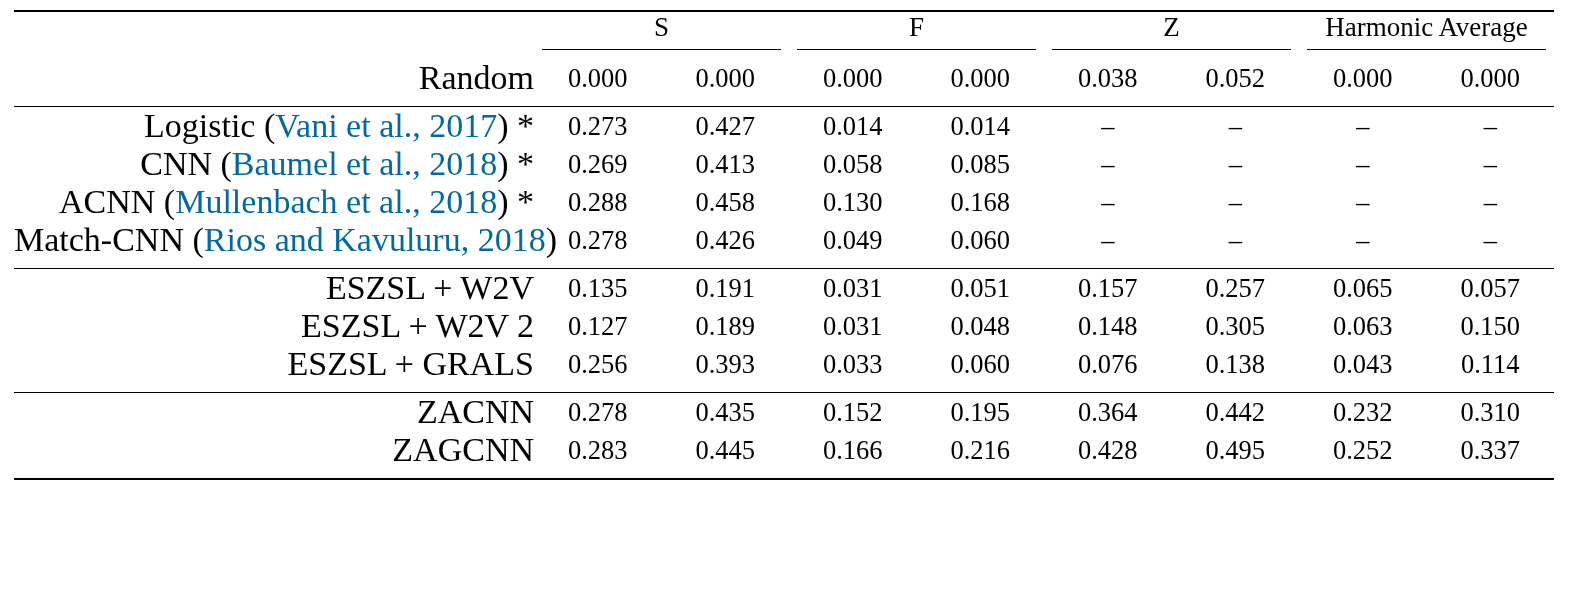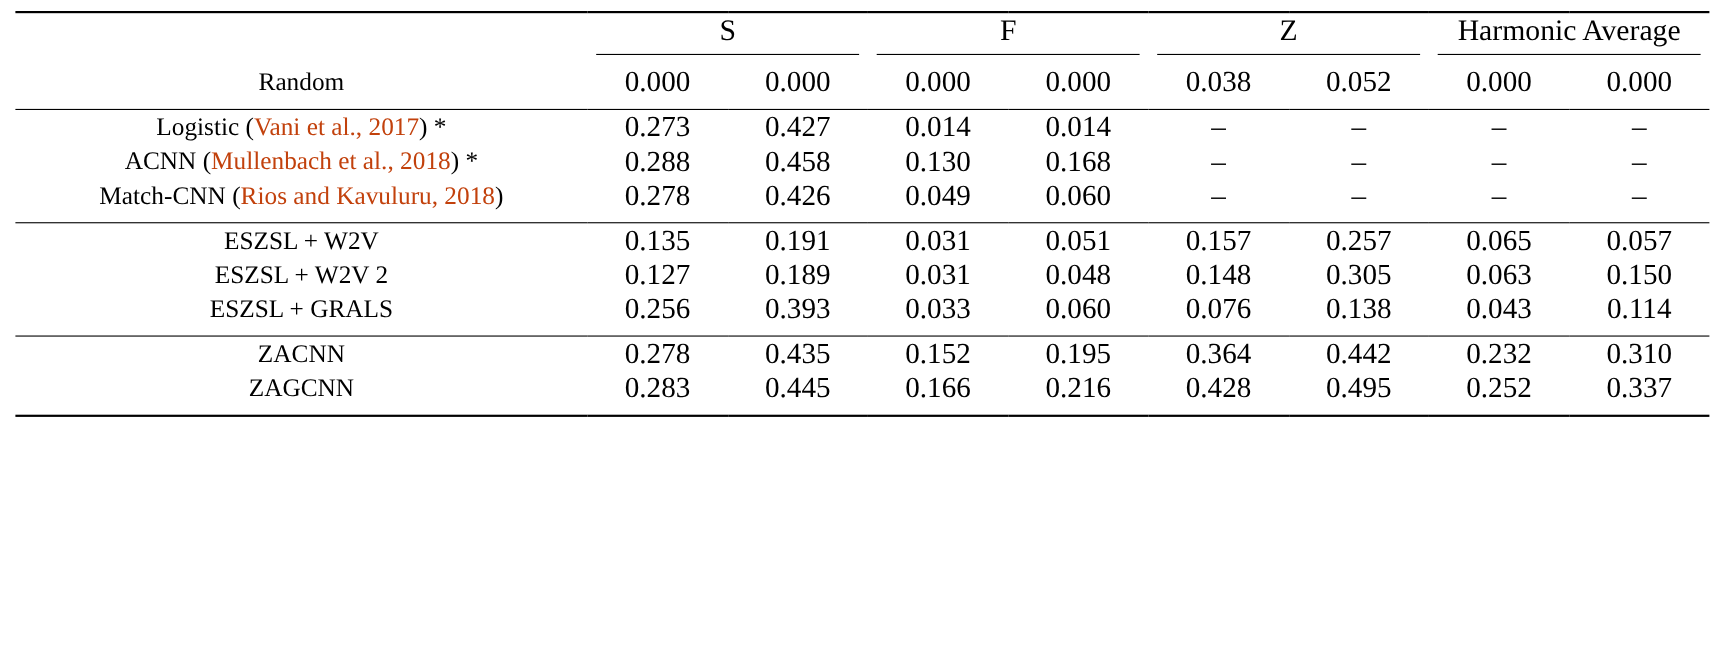--- a/index.html
+++ b/index.html
@@ -52,36 +52,36 @@
     padding-bottom: 6px;
     margin: 0 8px;
   }
   .hdr-sub {
     text-align: center;
     font-size: 25.5px;
     padding-top: 7px;
     padding-bottom: 7px;
   }
   .method {
-    text-align: center;
+    text-align: right;
     padding-left: 2px;
     padding-top: 7px;
     padding-bottom: 7px;
     white-space: nowrap;
-    font-size: 23px;
+    font-size: 34px;
   }
   .num {
     text-align: center;
     padding-top: 7px;
     padding-bottom: 7px;
     font-size: 26.5px;
     font-variant-numeric: lining-nums tabular-nums;
   }
   .bold { font-weight: bold; }
-  .cite { color: #c2410c; }
+  .cite { color: #0369a1; }
   .dash { letter-spacing: 0; }
 
   .spacer-row td { height: 9px; padding: 0; }
   .headspace td { height: 10px; padding: 0; }
 </style>
 </head>
 <body>
 
 <div class="table-wrap">
   <table class="results">
@@ -137,20 +137,31 @@
       <tr class="spacer-row">
           <td colspan="9"></td>
         </tr>
 
       <tr class="group-sep">
         <td class="method"><span>Logistic (</span><span class="cite">Vani et al., 2017</span><span>) *</span></td>
         <td class="num">0.273</td>
         <td class="num">0.427</td>
         <td class="num">0.014</td>
         <td class="num">0.014</td>
+        <td class="num dash">–</td>
+        <td class="num dash">–</td>
+        <td class="num dash">–</td>
+        <td class="num dash">–</td>
+      </tr>
+      <tr>
+        <td class="method"><span>CNN (</span><span class="cite">Baumel et al., 2018</span><span>) *</span></td>
+        <td class="num">0.269</td>
+        <td class="num">0.413</td>
+        <td class="num">0.058</td>
+        <td class="num">0.085</td>
         <td class="num dash">–</td>
         <td class="num dash">–</td>
         <td class="num dash">–</td>
         <td class="num dash">–</td>
       </tr>
       <tr>
         <td class="method"><span>ACNN (</span><span class="cite">Mullenbach et al., 2018</span><span>) *</span></td>
         <td class="num bold">0.288</td>
         <td class="num bold">0.458</td>
         <td class="num">0.130</td>

